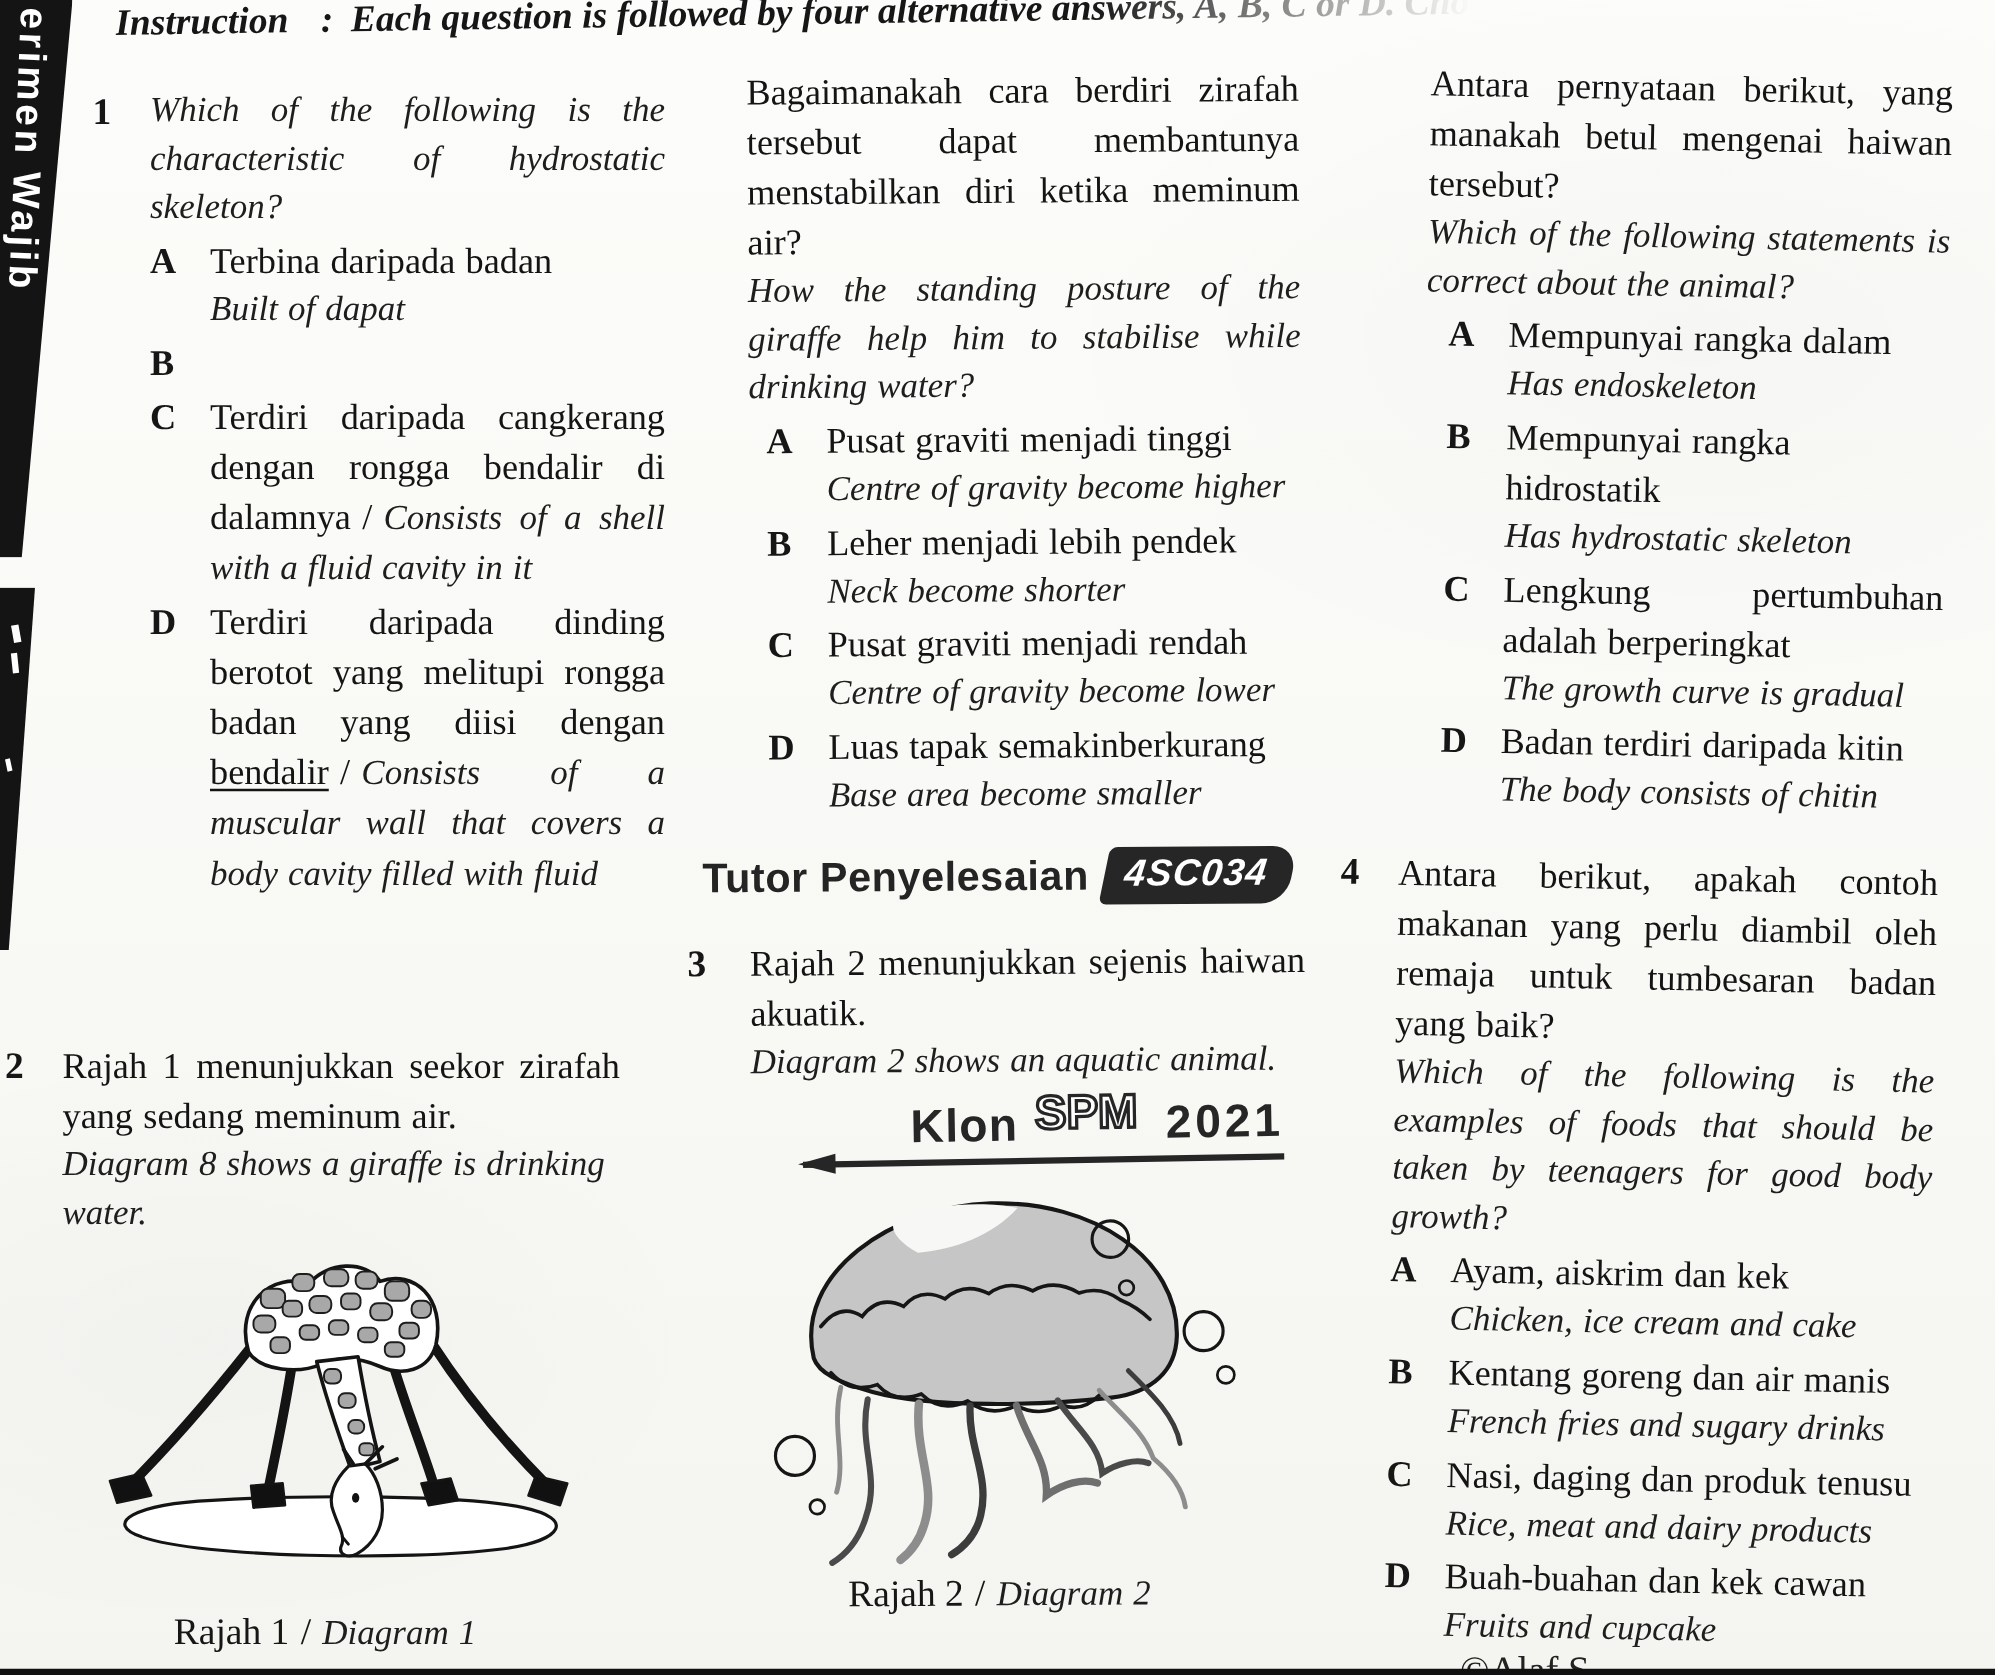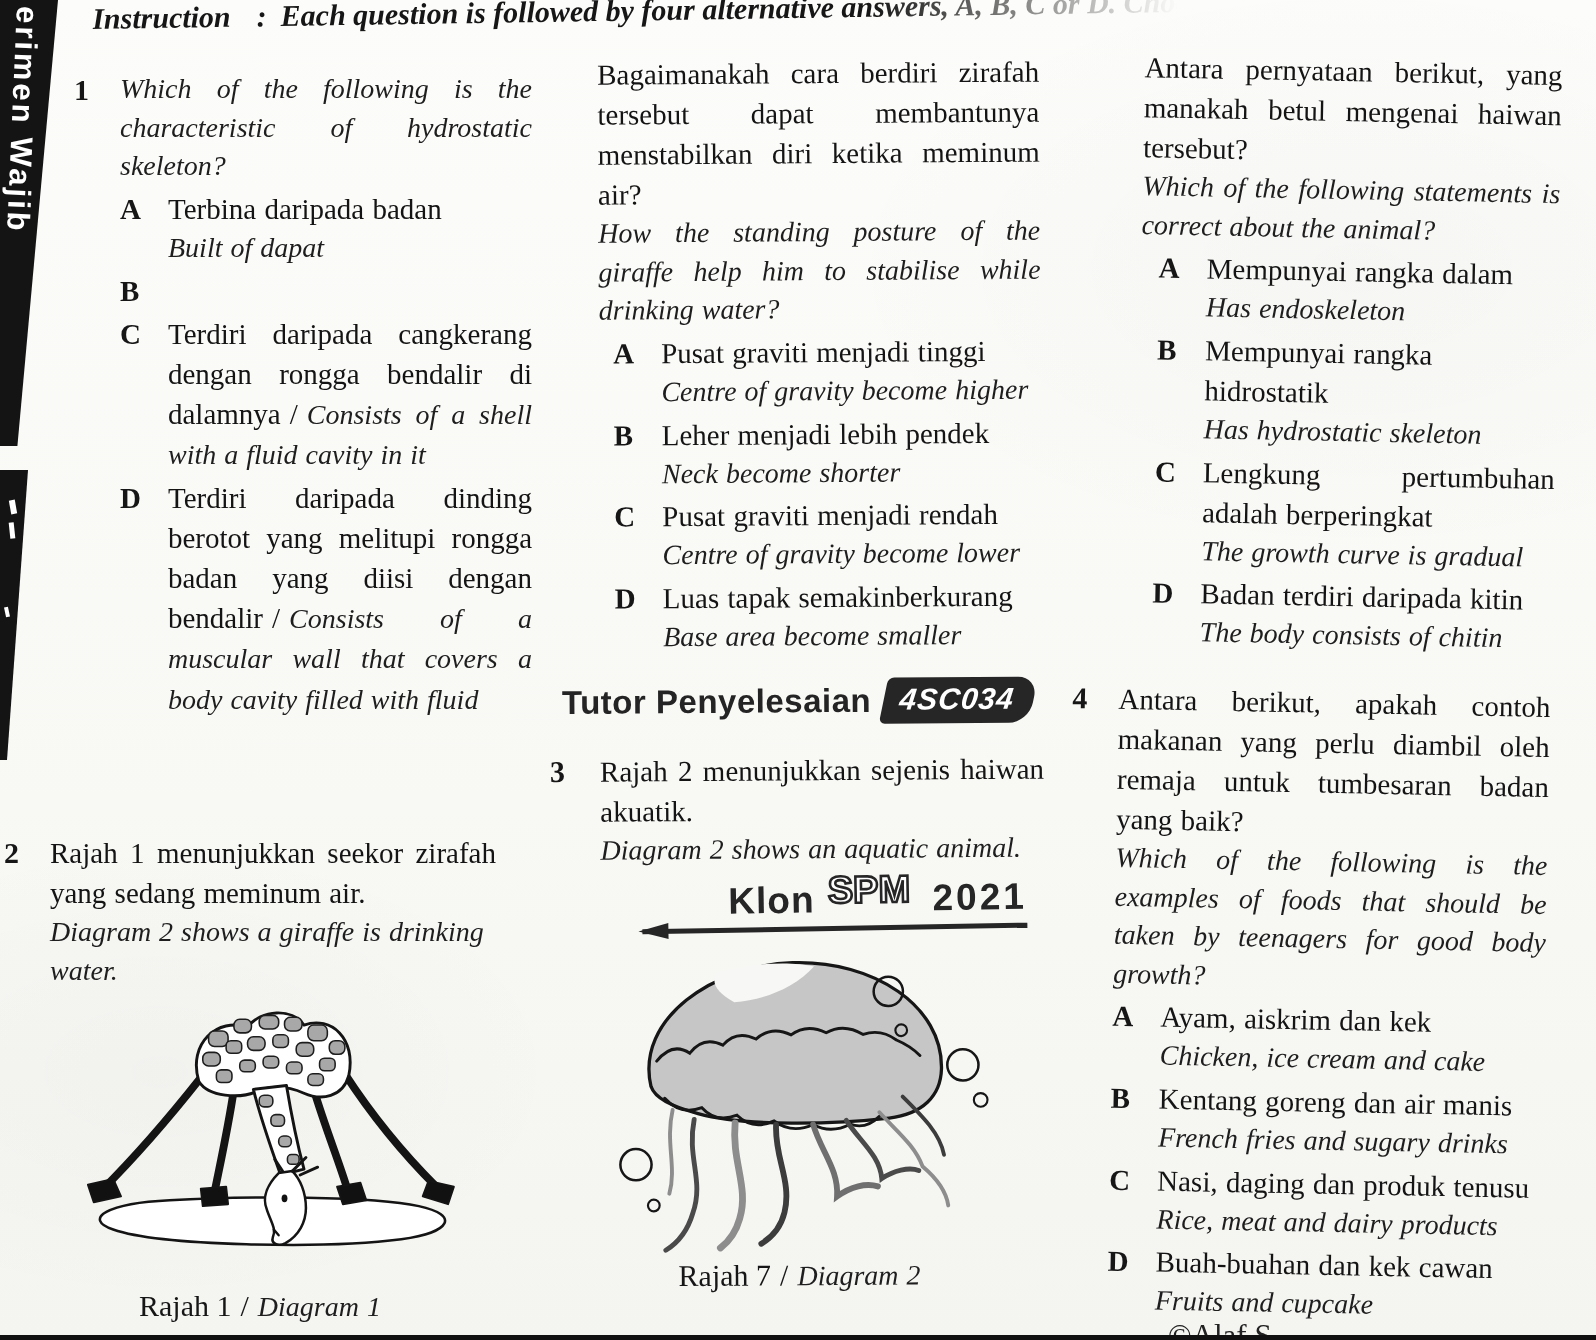--- a/index.html
+++ b/index.html
@@ -35,21 +35,21 @@
   .ms{font-size:29px;line-height:1.38;margin:0;word-spacing:1px;color:#141414;}
   .en{font-size:28px;line-height:1.38;margin:0;font-style:italic;color:#1e1e1e;word-spacing:1px;}
   .stem{text-align:justify;}
   .qrow{display:flex;}
   .qnum{flex:0 0 46px;font-weight:bold;font-size:30px;line-height:1.33;}
   .qbody{flex:1;min-width:0;}
   .opt{display:flex;margin-top:3px;}
   .letter{flex:0 0 48px;font-weight:bold;font-size:29px;line-height:1.38;}
   .optbody{flex:1;min-width:0;}
   .sep{padding:0 9px;}
-  .ul{text-underline-offset:4px;}
+  .ul{text-decoration:underline;text-underline-offset:4px;}
   .col{position:absolute;}
   
   .figure{display:block;}
   .caption{font-size:30px;text-align:center;margin-top:4px;}
   
   .tutor{display:flex;align-items:center;justify-content:flex-end;gap:12px;}
   .tutor-label{font-family:"Liberation Sans",sans-serif;font-weight:bold;font-size:33px;
                color:#242424;letter-spacing:0.5px;}
   .chip{background:#262626;color:#fff;font-family:"Liberation Sans",sans-serif;
         font-weight:bold;font-style:italic;font-size:30px;letter-spacing:1px;
@@ -123,21 +123,21 @@
         </div>
       </div>
     </section>
   </div>
 
   <div class="col" style="left:4px;top:833px;width:492px;">
     <div class="qrow">
       <span class="qnum">2</span>
       <div class="qbody">
         <p class="ms stem">Rajah 1 menunjukkan seekor zirafah yang sedang meminum air.</p>
-        <p class="en">Diagram 2 shows a giraffe is drinking water.</p>
+        <p class="en">Diagram 8 shows a giraffe is drinking water.</p>
       </div>
     </div>
     <svg class="figure" viewBox="0 0 440 300" width="446" height="292" style="margin:2px 0 0 40px;">
       <g fill="none" stroke="#141414" stroke-width="3" stroke-linecap="round" stroke-linejoin="round">
         <path d="M62 244 C30 233 56 217 120 214 C200 209 330 210 376 220 C418 229 410 247 358 254 C280 264 110 261 62 244 Z" fill="#fff" stroke-width="2.6"></path>
         <path d="M152 88 C122 126 84 170 50 204" stroke-width="8"></path>
         <path d="M186 100 C180 140 172 176 166 206" stroke-width="8"></path>
         <path d="M300 84 C326 124 360 166 394 200" stroke-width="8"></path>
         <path d="M268 100 C280 140 294 174 303 204" stroke-width="8"></path>
         <path d="M36 198 L62 192 L70 210 L42 216 Z" fill="#111" stroke-width="2"></path>
@@ -255,21 +255,21 @@
         <path d="M310 160 C330 180 348 198 352 220" stroke-width="4" stroke="#3c3c3c"></path>
         <path d="M74 172 C66 206 78 230 70 258" stroke-width="4" stroke="#8d8d8d"></path>
         <circle cx="296" cy="52" r="15" stroke-width="2.6"></circle>
         <circle cx="309" cy="92" r="6" stroke-width="2.2"></circle>
         <circle cx="372" cy="128" r="16" stroke-width="2.6"></circle>
         <circle cx="390" cy="164" r="7" stroke-width="2.2"></circle>
         <circle cx="36" cy="228" r="16" stroke-width="2.6"></circle>
         <circle cx="54" cy="270" r="6" stroke-width="2.2"></circle>
       </g>
     </svg>
-    <p class="caption" style="width:420px;margin-left:36px;"><span>Rajah 7</span><span class="sep">/</span><span class="en">Diagram 2</span></p>
+    <p class="caption" style="width:420px;margin-left:36px;"><span>Rajah 2</span><span class="sep">/</span><span class="en">Diagram 2</span></p>
   </div>
 
   <div class="col" style="left:1085px;top:46px;width:478px;transform:rotate(1.1deg);transform-origin:top left;">
     <section style="padding-left:60px;">
       <p class="ms stem">Antara pernyataan berikut, yang manakah betul mengenai haiwan tersebut?</p>
       <p class="en stem">Which of the following statements is correct about the animal?</p>
       <div class="opt" style="margin-left:-42px;padding-left:60px;">
         <span class="letter">A</span>
         <div class="optbody">
           <p class="ms">Mempunyai rangka dalam</p>

